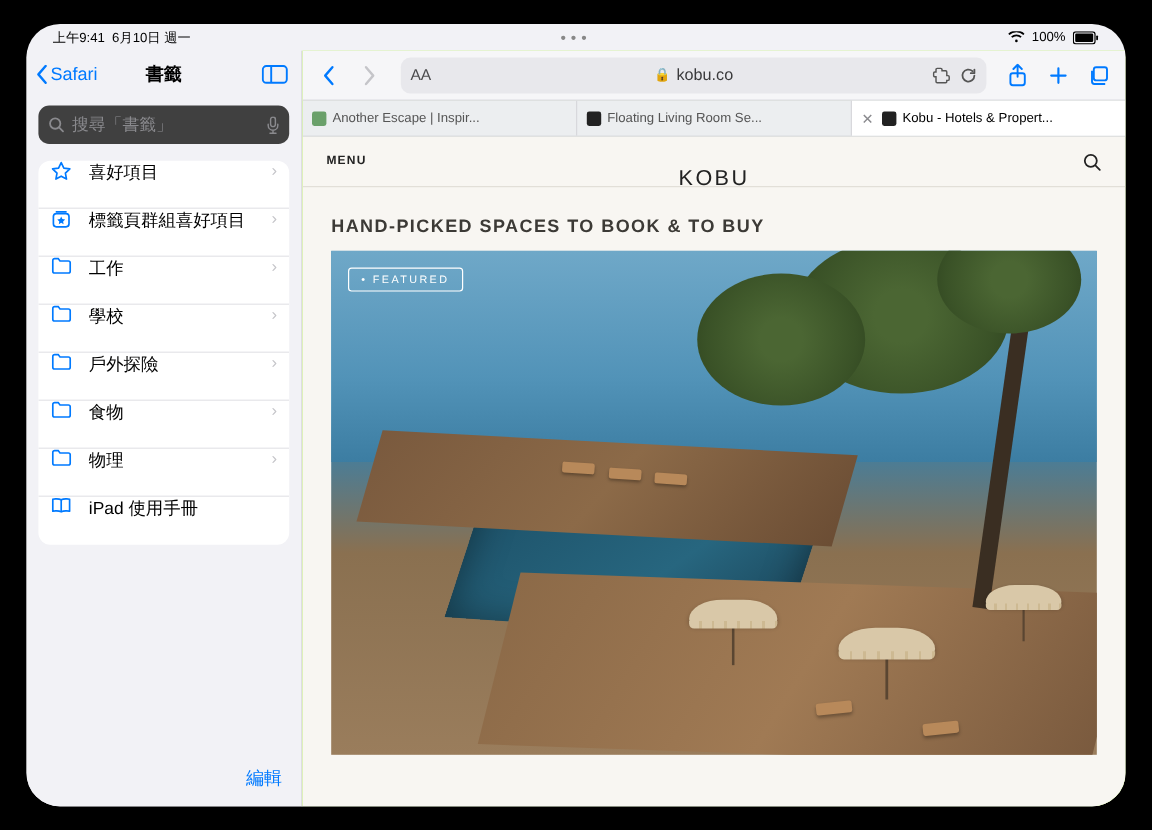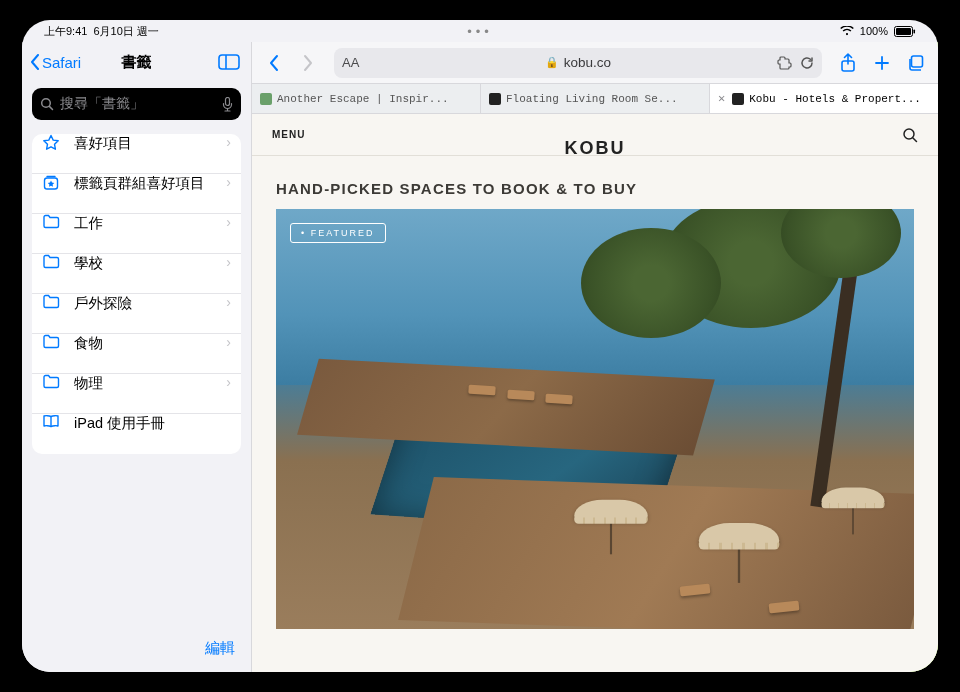--- a/index.html
+++ b/index.html
@@ -97,21 +97,21 @@
     width: 28px;
     height: 24px;
     display: flex;
     align-items: center;
     justify-content: center;
   }
   .search-wrap {
     padding: 6px 10px;
   }
   .search-field {
-    background: #000000;
+    background: #404040;
     border-radius: 9px;
     height: 32px;
     display: flex;
     align-items: center;
     padding: 0 8px;
     color: #8a8a8e;
     font-size: 14px;
     gap: 6px;
   }
   .search-field span.ph { flex: 1; }
@@ -207,21 +207,20 @@
     position: absolute;
     right: 30px;
     color: #555;
   }
   .lock { font-size: 11px; }
   .tabs-row {
     height: 30px;
     background: #eceef0;
     display: flex;
     border-bottom: 0.5px solid #d8d8dc;
-    font-family: Liberation Mono, monospace;
   }
   .tab {
     flex: 1;
     display: flex;
     align-items: center;
     padding: 0 8px;
     font-size: 11px;
     color: #555;
     border-right: 0.5px solid #d8d8dc;
     gap: 5px;
@@ -266,21 +265,21 @@
     font-size: 10px;
     letter-spacing: 1px;
     font-weight: 600;
     color: #222;
   }
   .brand {
     position: absolute;
     left: 50%;
     transform: translateX(-50%);
     font-size: 18px;
-    font-weight: 700;
+    font-weight: 400;
     letter-spacing: 2px;
     color: #222;
     margin-top: 28px;
   }
   .srch-btn {
     margin-left: auto;
     color: #222;
   }
   .tagline {
     padding: 24px 24px 12px 24px;

